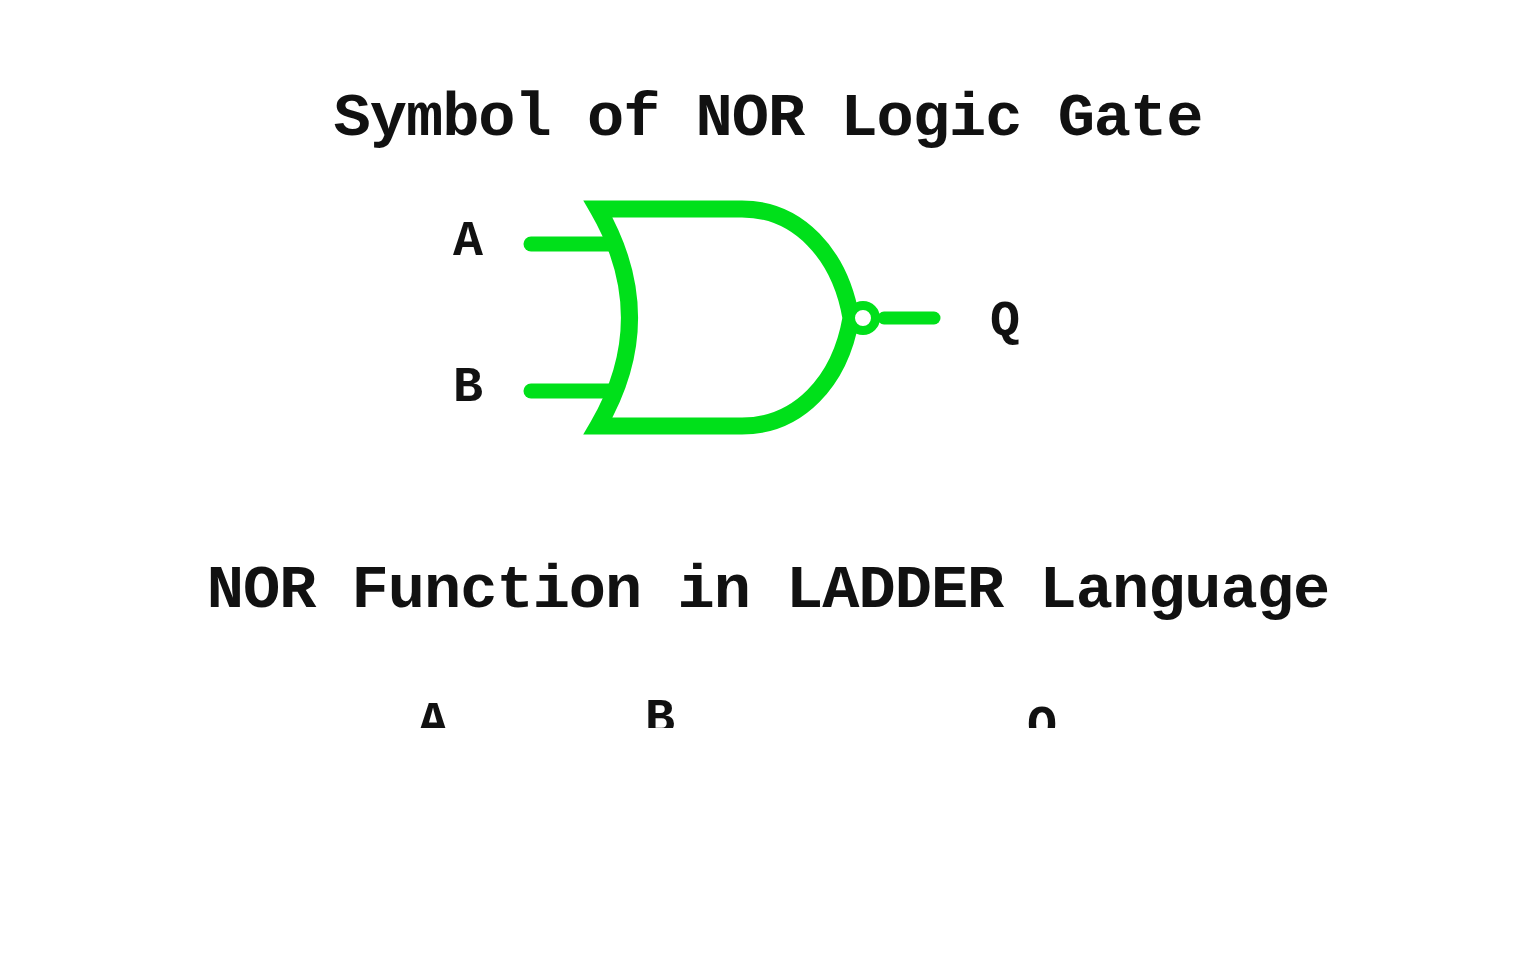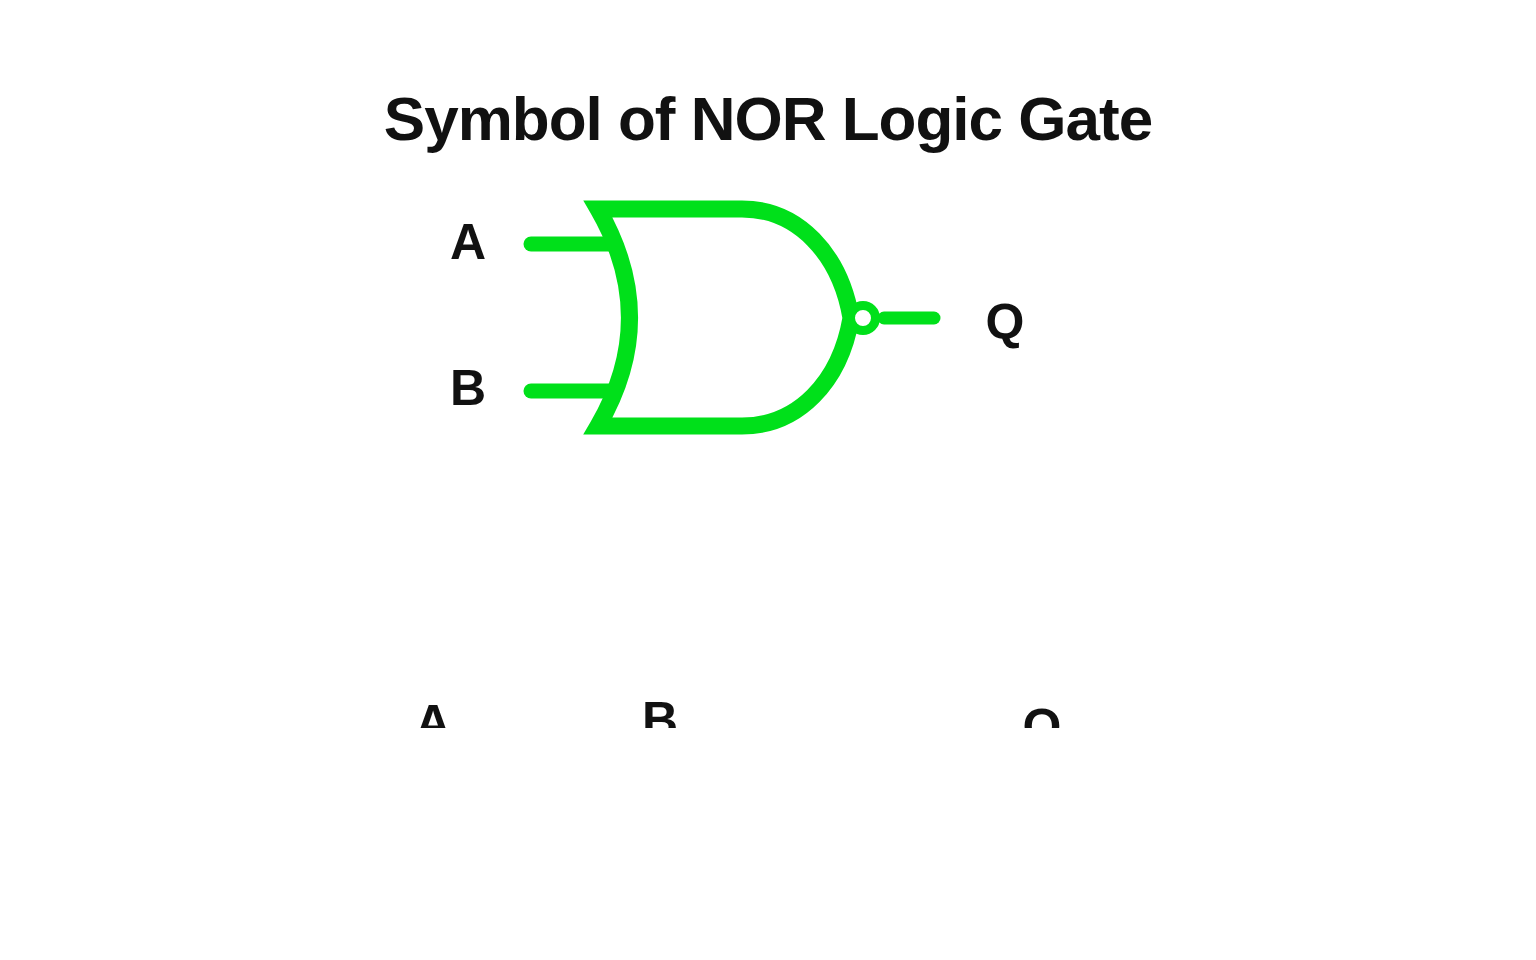--- a/index.html
+++ b/index.html
@@ -6,21 +6,21 @@
     --green:#00e01a;
     --ink:#111111;
     --bg:#ffffff;
   }
   html,body{margin:0;padding:0;background:var(--bg);}
   .canvas{
     position:relative;
     width:1536px;height:728px;
     background:var(--bg);
     overflow:hidden;
-    font-family:Liberation Sans, sans-serif;
+    font-family:Liberation Mono, monospace;
   }
   .title{
     position:absolute;left:0;right:0;
     text-align:center;
     font-size:62px;line-height:1;
     font-weight:800;
     letter-spacing:-1px;
     color:var(--ink);
     white-space:nowrap;
   }
@@ -43,20 +43,21 @@
   .contact-bar{stroke-width:11px;}
   .contact-slash{stroke-width:10px;}
   .coil-arc{stroke-width:11px;}
 </style>
 </head>
 <body>
 
 <div class="canvas">
 
   <div class="title t1">Symbol of NOR Logic Gate</div>
+  <div class="title t2">NOR Function in LADDER Language</div>
 
   <svg class="diagram-svg" width="1536" height="960" viewBox="0 0 1536 960" aria-hidden="true">
 
     <g>
       <path class="gs wire-in" d="M 531 244 H 614"></path>
       <path class="gs wire-in" d="M 531 391 H 614"></path>
       <path class="gs gate-body" d="M 598 209 L 742 209 C 798 209 840 254 851 318 C 840 382 798 426 742 426 L 598 426 Q 661 318 598 209 Z"></path>
       <circle class="gs bubble" cx="863" cy="318" r="12.5"></circle>
       <path class="gs wire-out" d="M 884 318 H 934"></path>
     </g>

